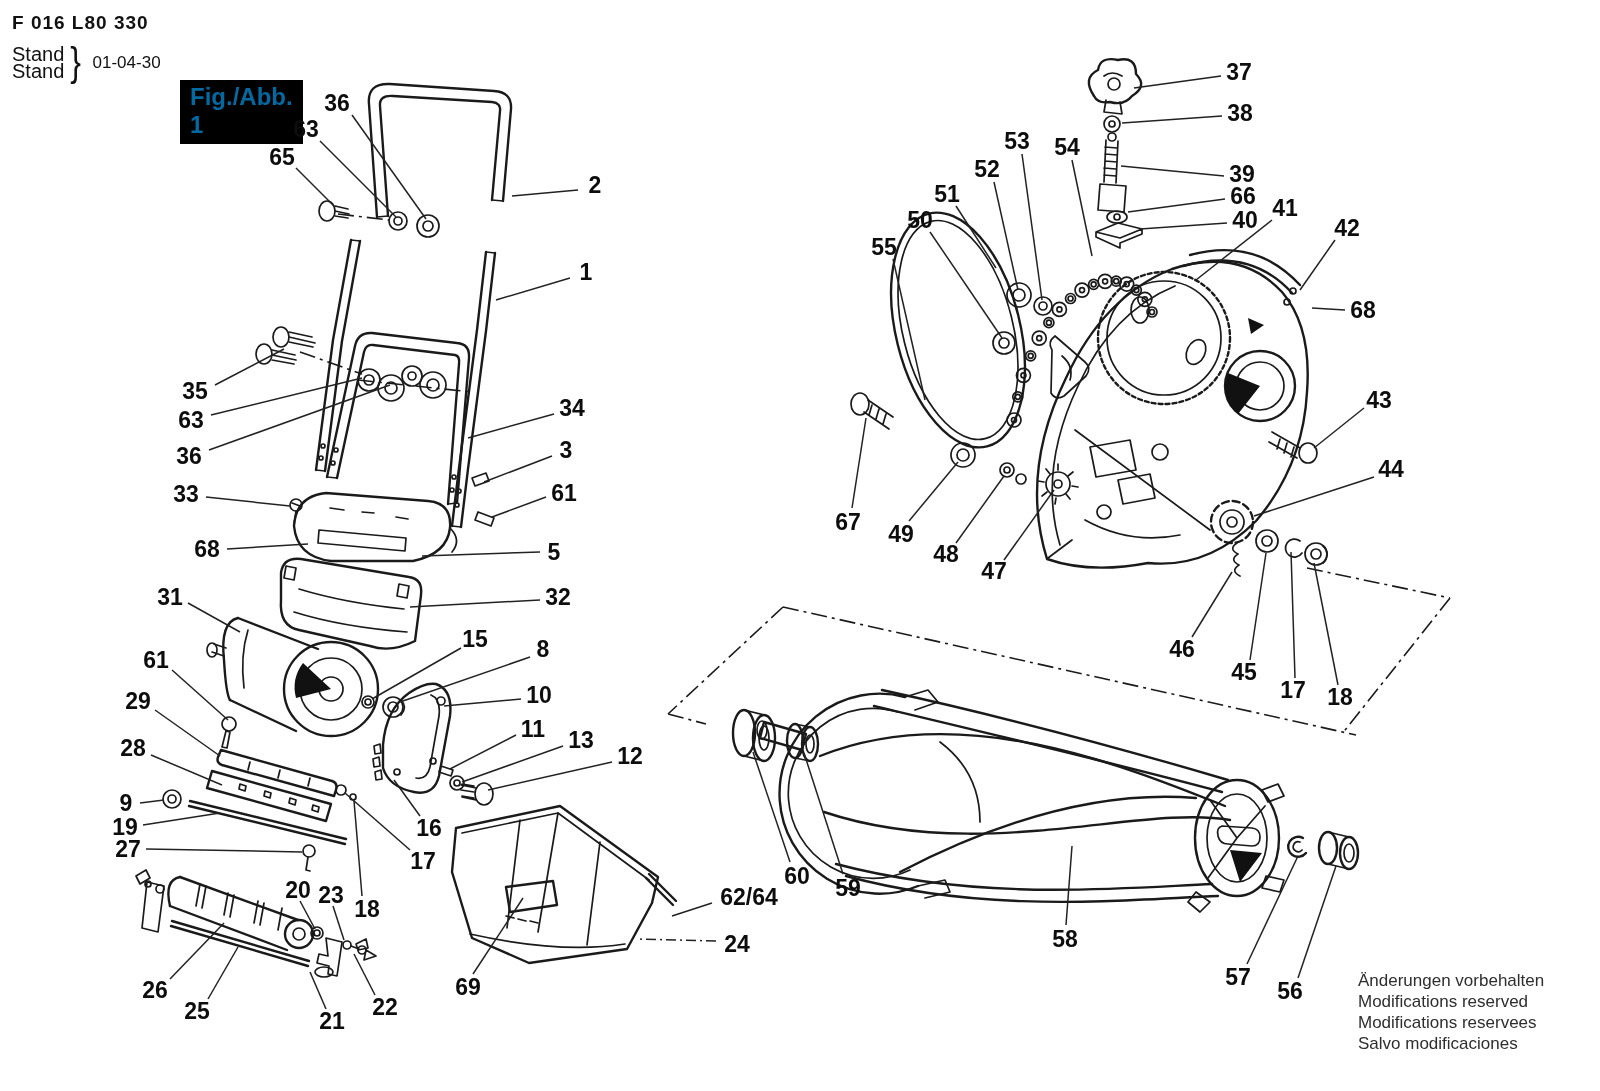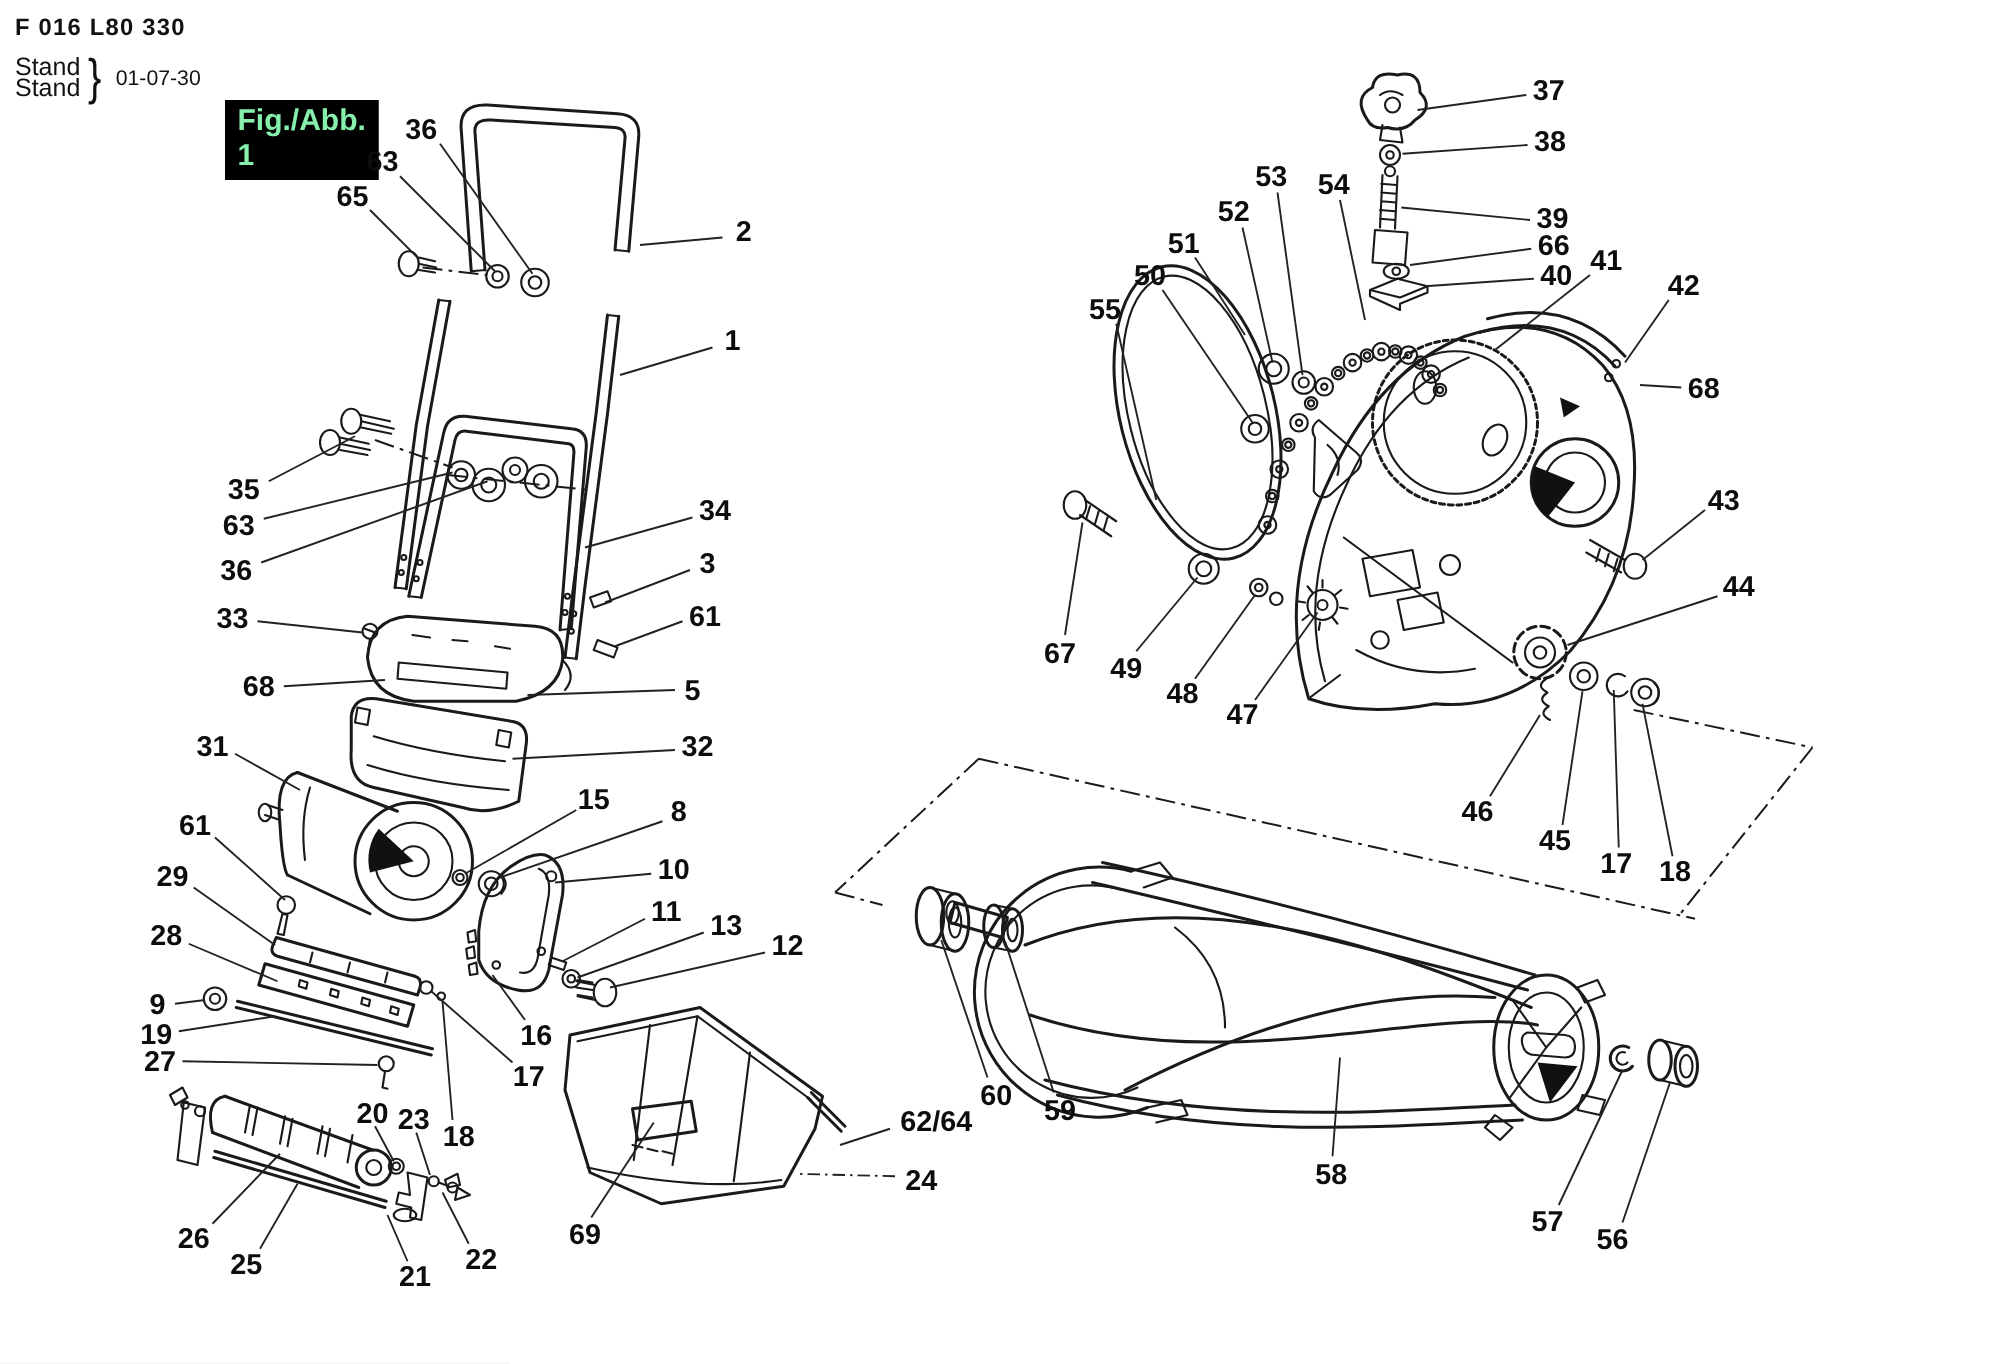--- a/index.html
+++ b/index.html
@@ -7,21 +7,21 @@
         font-family:"Liberation Sans", sans-serif;color:#111;}
   #art{position:absolute;left:0;top:0;}
   
   #header{position:absolute;left:12px;top:12px;}
   #doc-code{font-size:19px;font-weight:bold;letter-spacing:1px;}
   #stand-row{position:relative;margin-top:6px;height:44px;}
   .si-col{display:inline-block;vertical-align:middle;font-size:20px;line-height:17px;}
   #brace{display:inline-block;vertical-align:middle;font-size:40px;font-weight:normal;
          transform:scaleX(.8);margin:0 2px 0 0;}
   #issue-date{display:inline-block;vertical-align:middle;font-size:17px;margin-left:4px;}
-  #fig-badge{position:absolute;left:168px;top:40px;background:#000;color:#86efac;
+  #fig-badge{position:absolute;left:168px;top:40px;background:#000;color:#0369a1;
              font-size:24px;font-weight:bold;padding:3px 10px 5px 10px;}
   
   #footer{position:absolute;left:1358px;top:970px;font-size:17px;line-height:21px;color:#2e2e2e;}
   
   .ln{stroke:#1a1a1a;stroke-width:2.4;fill:none;stroke-linecap:round;stroke-linejoin:round;}
   .ln2{stroke:#1a1a1a;stroke-width:1.7;fill:none;stroke-linecap:round;stroke-linejoin:round;}
   .fillb{fill:#111;stroke:none;}
   .dashdot{stroke:#1a1a1a;stroke-width:1.6;fill:none;stroke-dasharray:16 5 3 5;}
   .leader{stroke:#222;stroke-width:1.5;fill:none;}
   .leader.dashed{stroke-dasharray:10 4 2 4;}
@@ -33,21 +33,21 @@
 <div id="page">
 
   <div id="header">
     <div id="doc-code">F 016 L80 330</div>
     <div id="stand-row">
       <span class="si-col">
         <span>Stand</span><br>
         <span>Stand</span>
       </span>
       <span id="brace">}</span>
-      <span id="issue-date">01-07-30</span>
+      <span id="issue-date">01-04-30</span>
       <span id="fig-badge">Fig./Abb. 1</span>
     </div>
   </div>
 
   <svg id="art" width="1600" height="1091" viewBox="0 0 1600 1091">
 
     <g>
       <path class="ln" d="M377,217 L369,104 Q367,83 390,84 L494,91 Q512,92 511,109 L503,201"></path>
       <path class="ln" d="M388,216 L380,106 Q379,95 393,96 L492,102 Q501,103 500,111 L492,200"></path>
       <path class="ln2" d="M377,217 L388,216 M503,201 L492,200"></path>
@@ -496,13 +496,19 @@
         <text x="1293" y="698" text-anchor="middle" class="plabel">17</text>
         <text x="1340" y="705" text-anchor="middle" class="plabel">18</text>
         <text x="797" y="884" text-anchor="middle" class="plabel">60</text>
         <text x="848" y="896" text-anchor="middle" class="plabel">59</text>
         <text x="1065" y="947" text-anchor="middle" class="plabel">58</text>
         <text x="1238" y="985" text-anchor="middle" class="plabel">57</text>
         <text x="1290" y="999" text-anchor="middle" class="plabel">56</text>
       </g>
   </svg>
 
+  <div id="footer">
+    <div>Änderungen vorbehalten</div>
+    <div>Modifications reserved</div>
+    <div>Modifications reservees</div>
+    <div>Salvo modificaciones</div>
+  </div>
 </div>
 
 </body></html>

